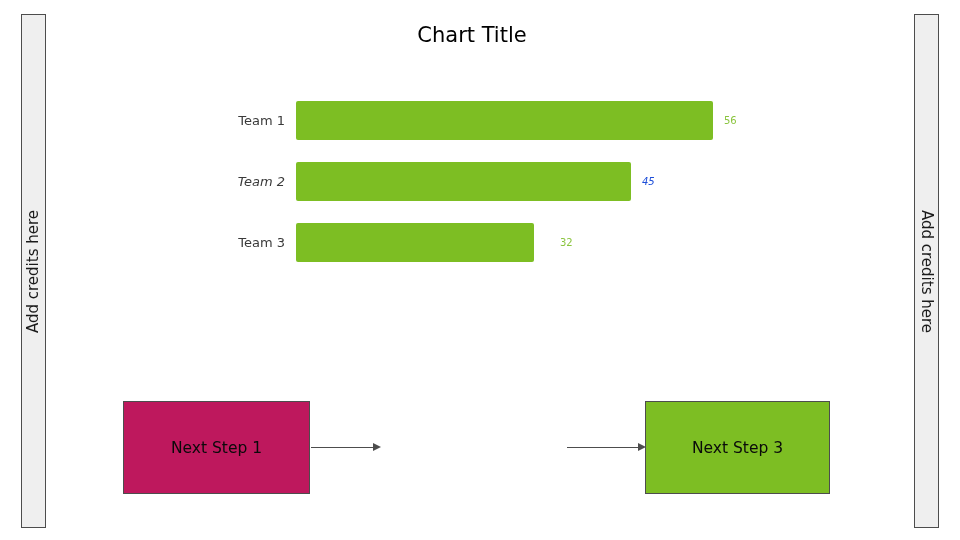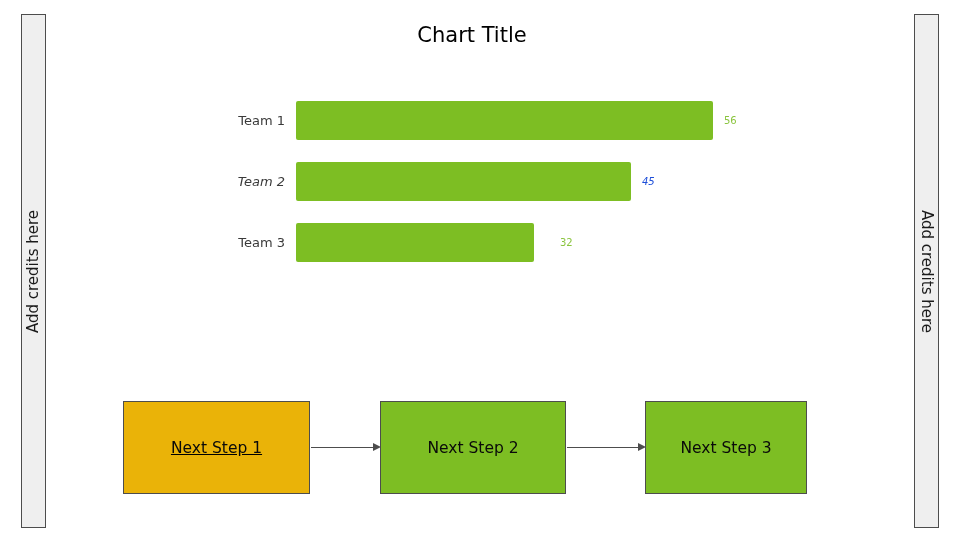--- a/index.html
+++ b/index.html
@@ -81,27 +81,24 @@
         <div class="chart-bar" style="width: 335px; background: rgb(125, 190, 35);"></div>
         <div class="chart-value" style="left: 634px; color: #1d4ed8;">45</div>
       </div>
       <div class="chart-row" style="top: 223px;">
         <div class="chart-label" style="color: rgb(58, 58, 58);">Team 3</div>
         <div class="chart-bar" style="width: 238px; background: rgb(125, 190, 35);"></div>
         <div class="chart-value" style="left: 537px; color: rgb(138, 196, 62); margin-left: 15px;">32</div>
       </div>
     </div>
 
-  <div class="step-box" style="left: 123px; width: 187px; background: #eab308; text-decoration: underline;">
+  <div class="step-box" style="left: 123px; width: 187px; background: #be185d;">
     <span class="step-label">Next Step 1</span>
   </div>
   <div class="flow-arrow" style="left:311px;width:68px;"></div>
 
-  <div class="step-box" style="left: 380px; width: 186px; background: rgb(125, 190, 35);">
-    <span class="step-label">Next Step 2</span>
-  </div>
   <div class="flow-arrow" style="left:567px;width:77px;"></div>
 
-  <div class="step-box" style="left: 645px; width: 162px; background: rgb(125, 190, 35);">
+  <div class="step-box" style="left: 645px; width: 185px; background: rgb(125, 190, 35);">
     <span class="step-label">Next Step 3</span>
   </div>
 
 </div>
 
 </body></html>

